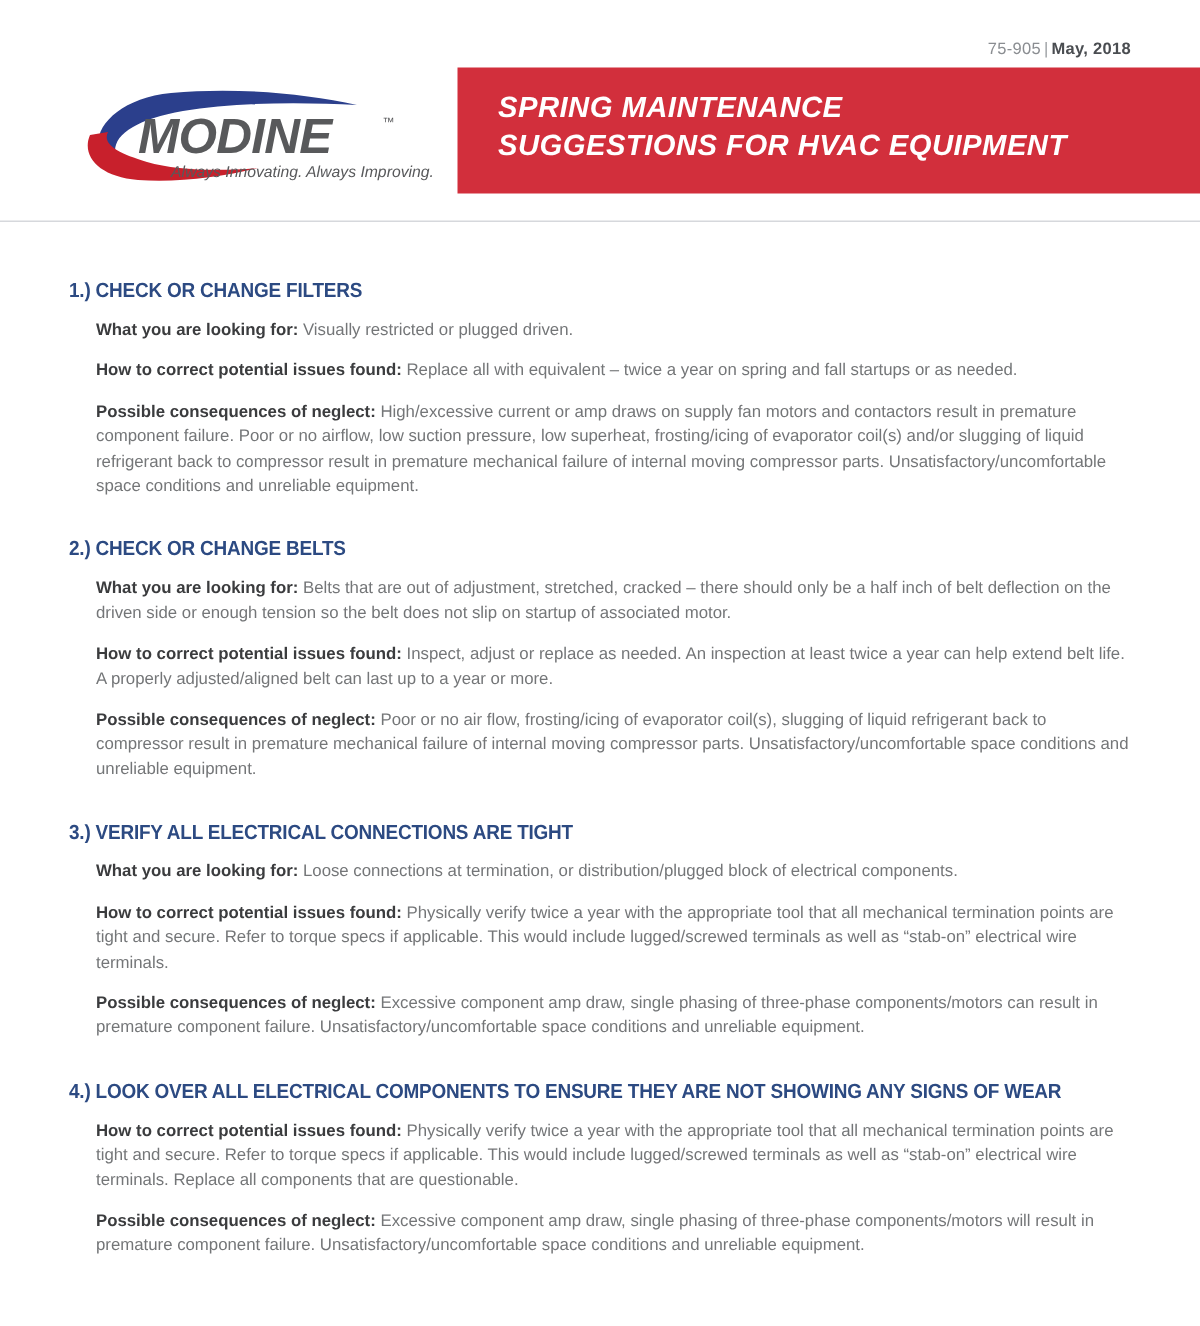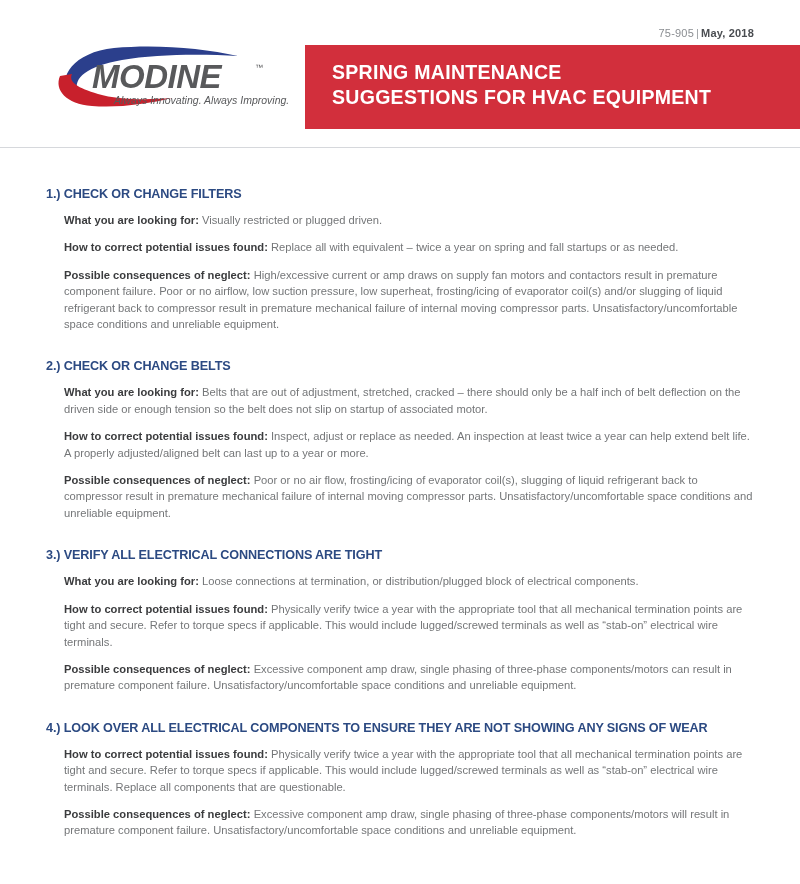--- a/index.html
+++ b/index.html
@@ -34,36 +34,37 @@
     white-space: nowrap;
   }
   .doc-meta .meta-num { color: #8a8d91; }
   .doc-meta .meta-sep { color: #9a9da1; padding: 0 2px; }
   .doc-meta .meta-date { font-weight: bold; color: #4a4d51; }
 
   
   .logo-block {
     position: absolute;
     left: 52px;
-    top: 42px;
+    top: 56px;
     width: 240px;
     height: 72px;
   }
   .logo-svg { display: block; }
 
   
   .title-banner {
     position: absolute;
     left: 305px;
     top: 45px;
     right: 0;
     height: 84px;
     background: #d22f3c;
     color: #ffffff;
     padding: 15px 0 0 27px;
+    font-style: italic;
   }
   .title-banner .title-line {
     font-size: 19.5px;
     font-weight: bold;
     letter-spacing: 0.3px;
     line-height: 25px;
     white-space: nowrap;
   }
 
   

